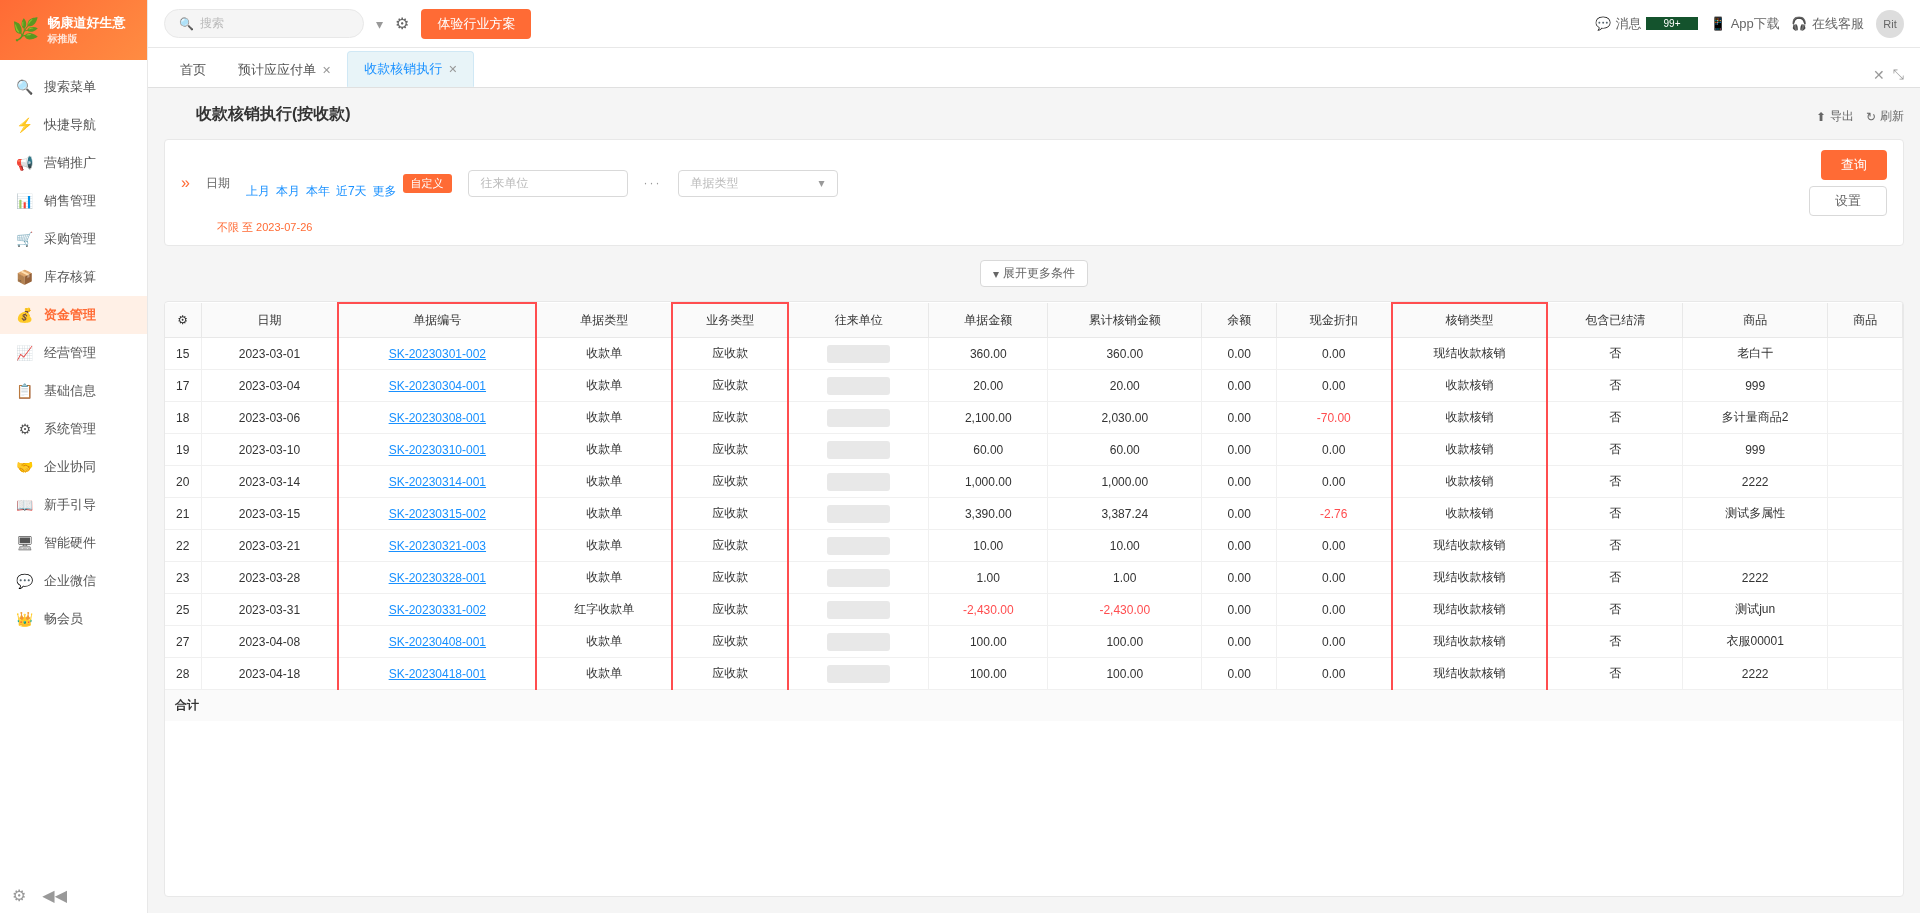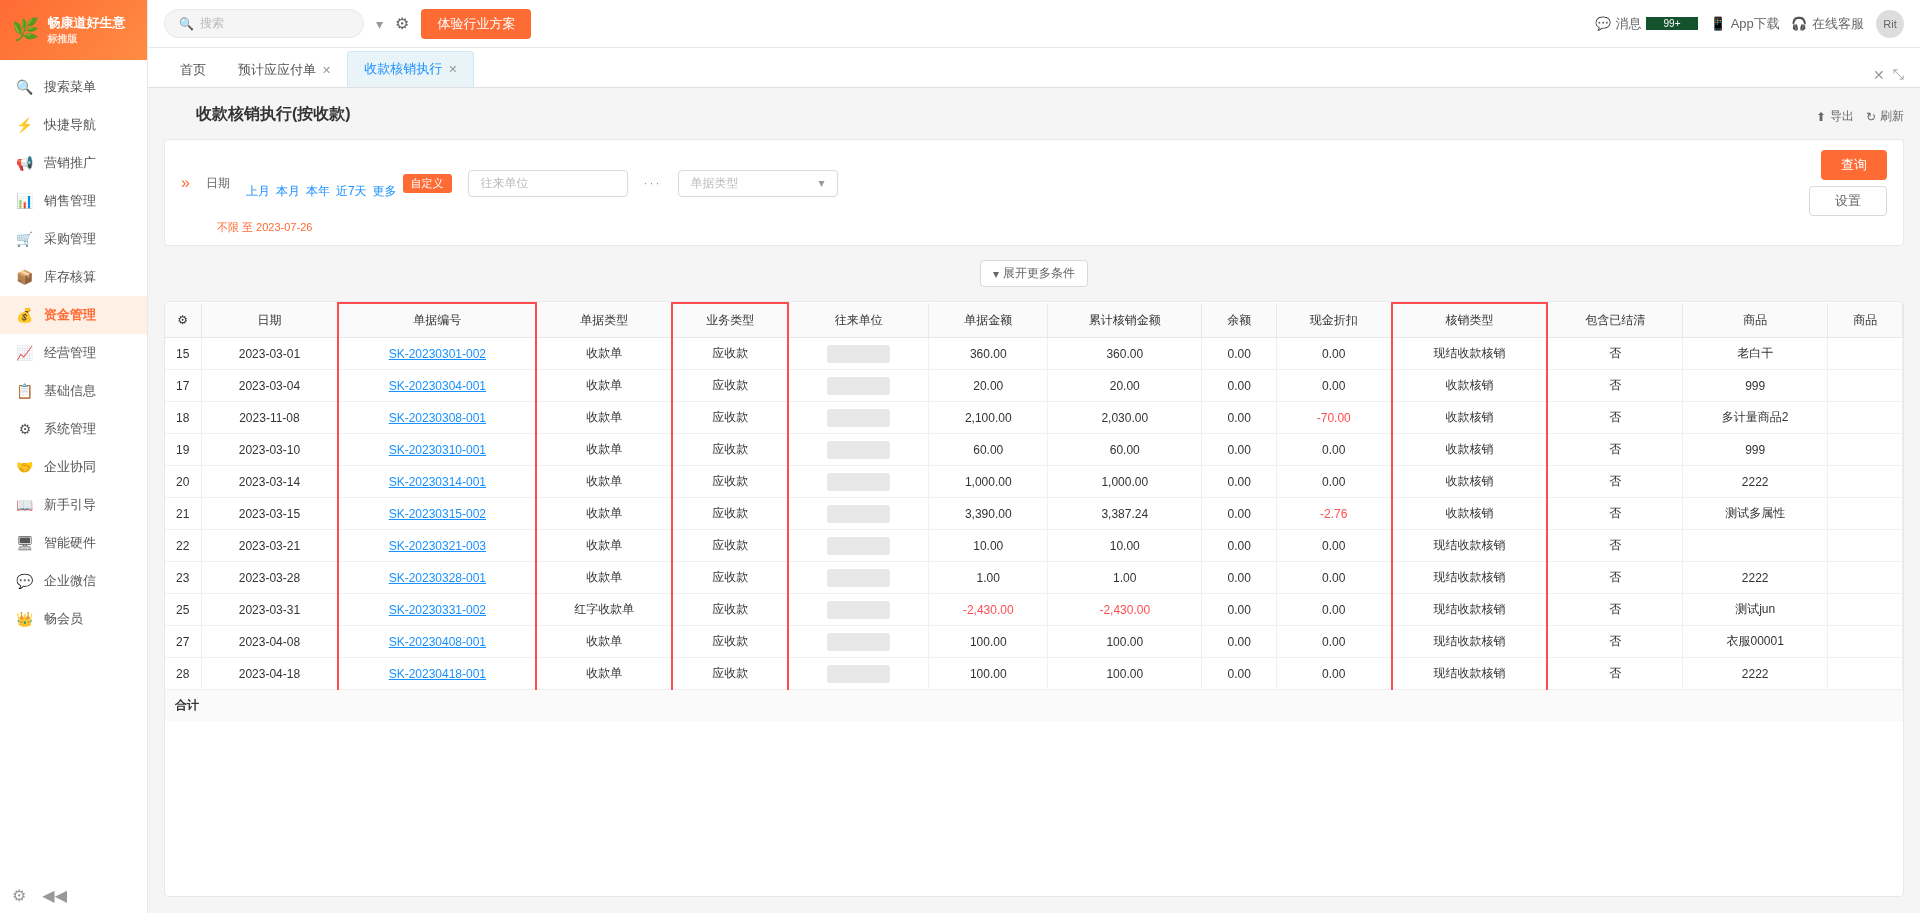--- a/index.html
+++ b/index.html
@@ -317,21 +317,21 @@
     <td class="">20.00</td>
     <td>0.00</td>
     <td class="">0.00</td>
     <td style="border-left:2px solid #ff4d4f;border-right:2px solid #ff4d4f;">收款核销</td>
     <td>否</td>
     <td>999</td>
     <td></td>
   </tr>
             <tr>
     <td>18</td>
-    <td>2023-11-08</td>
+    <td>2023-03-06</td>
     <td style="border-left:2px solid #ff4d4f;border-right:2px solid #ff4d4f;">
       <a class="link-text">SK-20230308-001</a>
     </td>
     <td>收款单</td>
     <td style="border-left:2px solid #ff4d4f;border-right:2px solid #ff4d4f;">应收款</td>
     <td><span style="background:#e8e8e8;color:#e8e8e8;border-radius:3px;padding:2px 30px;">&nbsp;</span></td>
     <td class="">2,100.00</td>
     <td class="">2,030.00</td>
     <td>0.00</td>
     <td class="red-text">-70.00</td>

